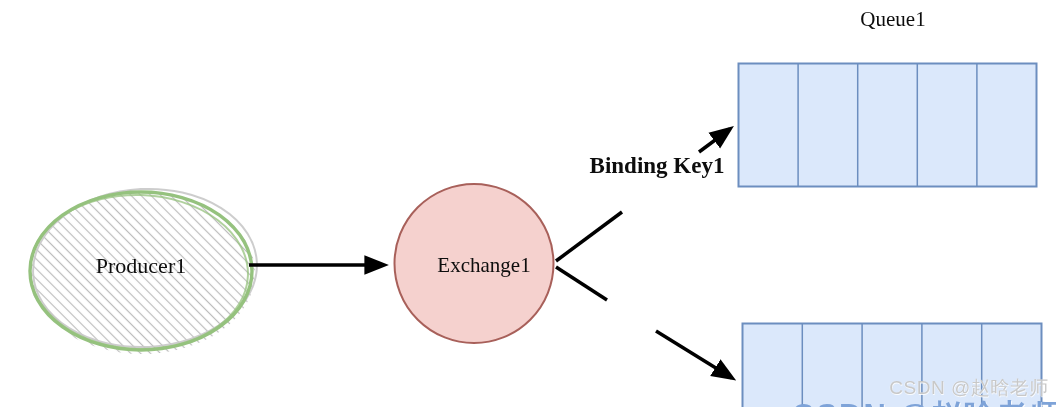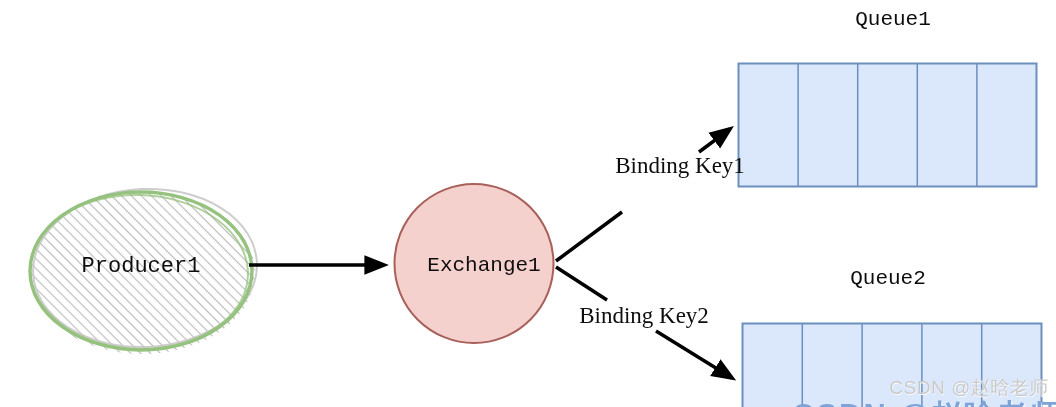--- a/index.html
+++ b/index.html
@@ -10,21 +10,21 @@
     background: #ffffff;
     overflow: hidden;
     font-family: "Liberation Sans", sans-serif;
   }
   #diagram-svg { position: absolute; left: 0; top: 0; }
   .lbl {
     position: absolute;
     transform: translate(-50%, -50%);
     white-space: nowrap;
     color: #0d0d0d;
-    font-family: Liberation Mono, monospace;
+    font-family: Liberation Serif, serif;
   }
   .node-lbl   { font-size: 22px; text-align: center; }
   .title-lbl  { font-size: 21px; }
   .bind-lbl   { font-family: "Liberation Serif", serif; font-size: 23px; }
   .wm-gray {
     position: absolute;
     transform: translate(-50%, -50%);
     white-space: nowrap;
     font-size: 19px;
     color: rgba(197, 197, 197, 0.95);
@@ -97,23 +97,21 @@
       </g>
     </g>
   </svg>
 
   <div class="lbl node-lbl" style="left:141px; top:266px;">Producer1</div>
 
   <div class="lbl node-lbl" style="left:484px; top:265px; font-size:21px;">Exchange1</div>
 
   <div class="lbl title-lbl" style="left:893px; top:19px;">Queue1</div>
 
-  <div class="lbl title-lbl" style="left:888px; top:278px;">Queue2</div>
 
-  <div class="lbl bind-lbl" style="left:680px; top:166px;">Binding Key1</div>
+  <div class="lbl bind-lbl" style="left:657px; top:166px;font-weight:bold;">Binding Key1</div>
 
-  <div class="lbl bind-lbl" style="left:644px; top:316px;">Binding Key2</div>
 
   <div class="wm-gray" style="left:969px; top:388px;">CSDN @赵晗老师</div>
 
   <div class="wm-blue" style="left:792px; top:395px;">CSDN @赵晗老师</div>
 
 </div>
 
 </body></html>

